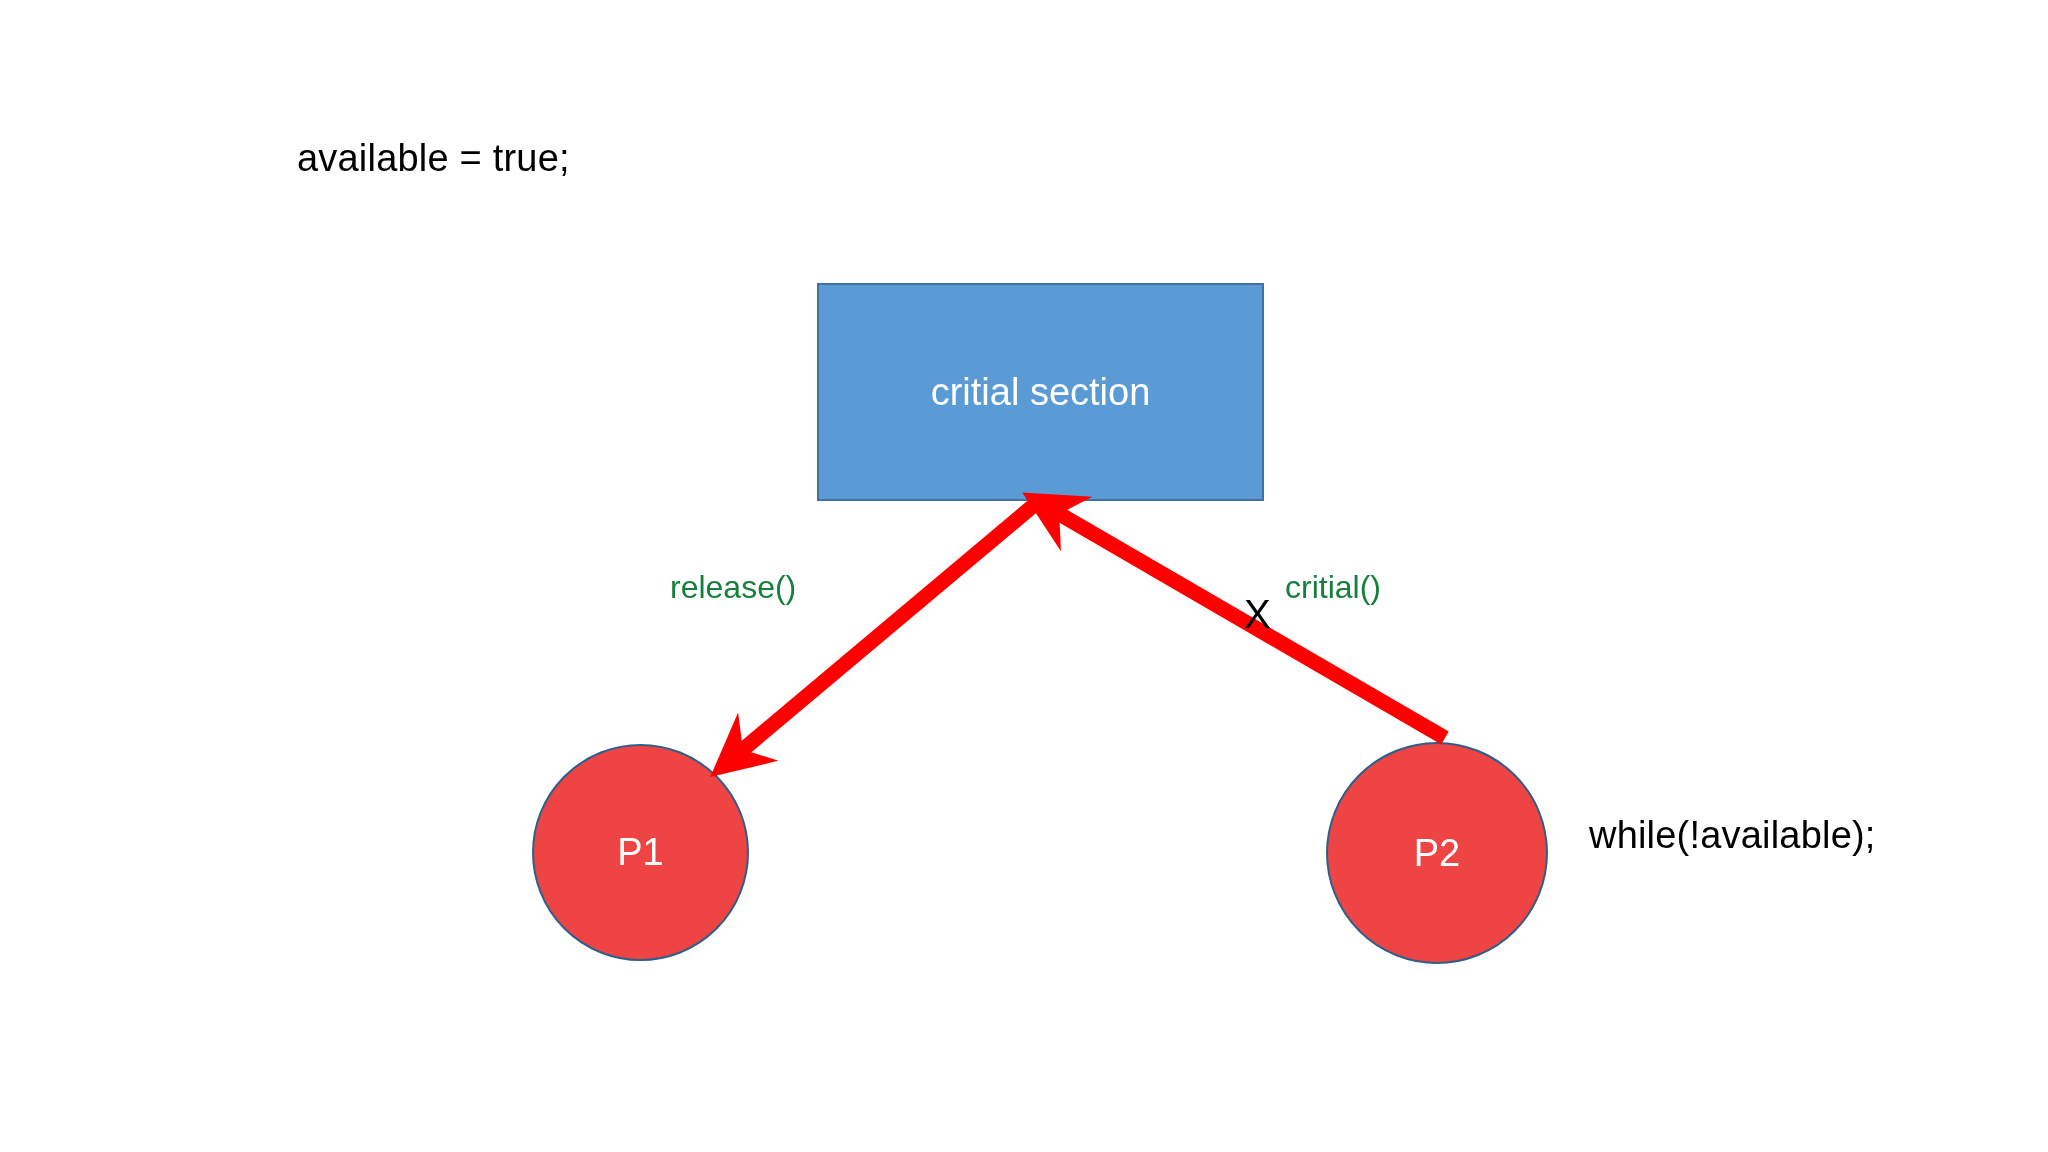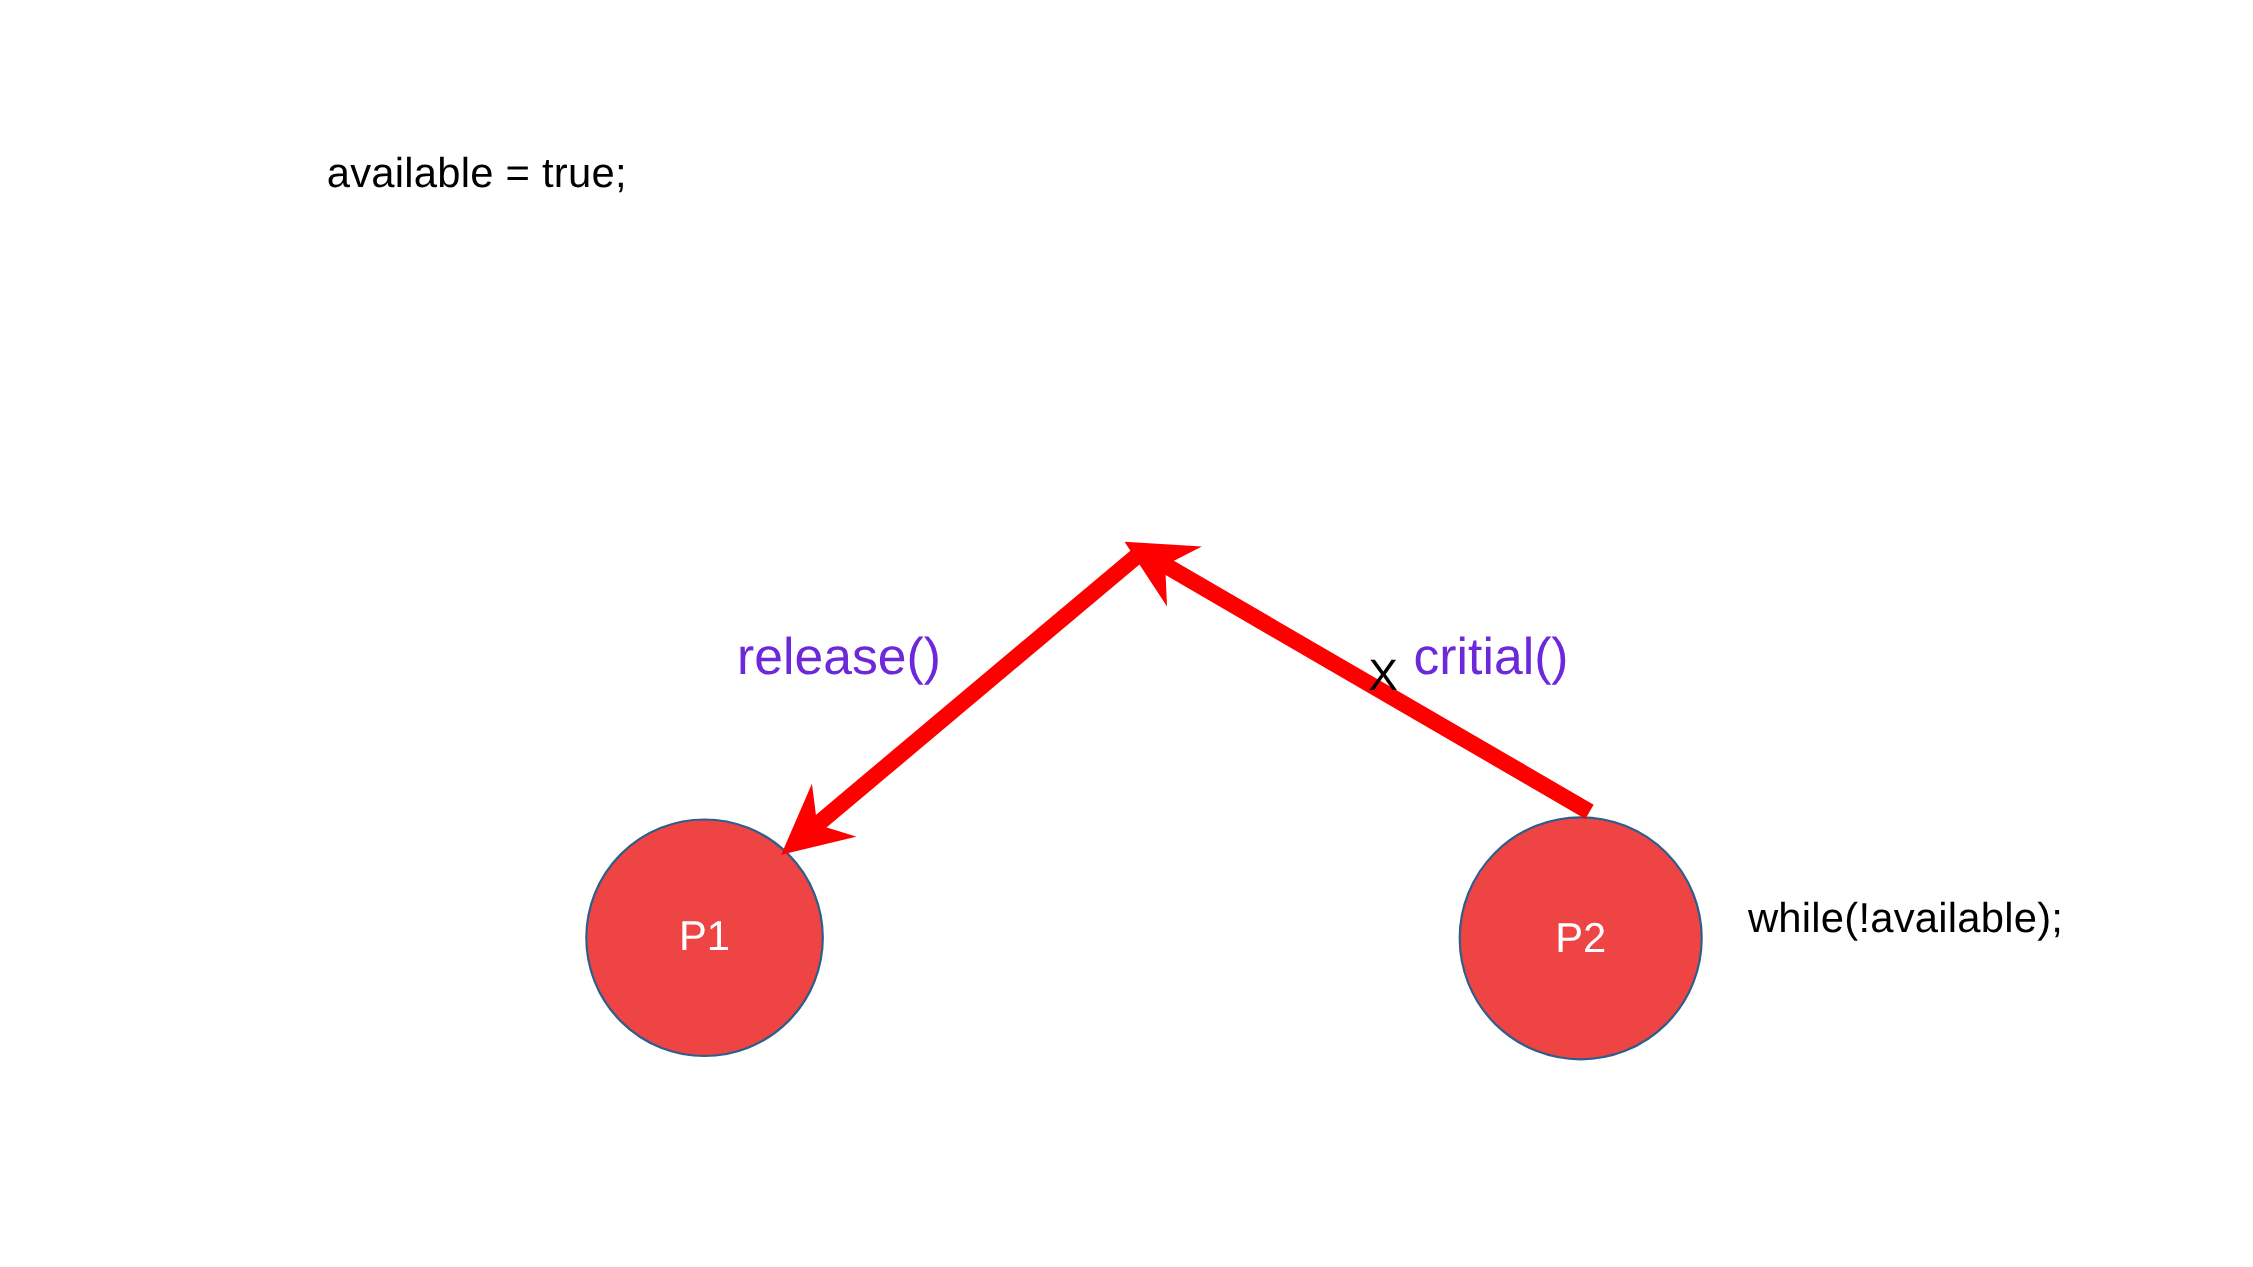--- a/index.html
+++ b/index.html
@@ -35,23 +35,23 @@
   }
   #while-text {
     left: 1576px;
     top: 813px;
     text-align: center;
   }
 
   
   .arrow-label {
     position: absolute;
-    color: #6d28d9;
+    color: #15803d;
     font-family: "Liberation Sans", sans-serif;
-    font-size: 47px;
+    font-size: 32px;
     white-space: pre;
   }
   #release-label {
     left: 657px;
     top: 569px;
   }
   #acquire-label {
     left: 1272px;
     top: 569px;
   }
@@ -131,20 +131,23 @@
     pointer-events: none;
   }
 </style>
 </head>
 <body>
 
 <div id="canvas">
 
   <div class="code-text" id="available-text">available = true;</div>
 
+  <div id="critical-section">
+    <span id="critical-section-label">critial section</span>
+  </div>
 
   <svg id="arrow-layer" viewBox="0 0 2048 1152">
     <defs>
       <marker id="arrowhead-red" markerWidth="4.2" markerHeight="4.2" refX="1.6" refY="2.1" orient="auto" markerUnits="strokeWidth">
         <path d="M0,0 L4.2,2.1 L0,4.2 L1.35,2.1 Z" fill="#FF0000"></path>
       </marker>
     </defs>
 
     <line x1="1027" y1="500" x2="727" y2="752" stroke="#FF0000" stroke-width="15" marker-end="url(#arrowhead-red)"></line>
 

